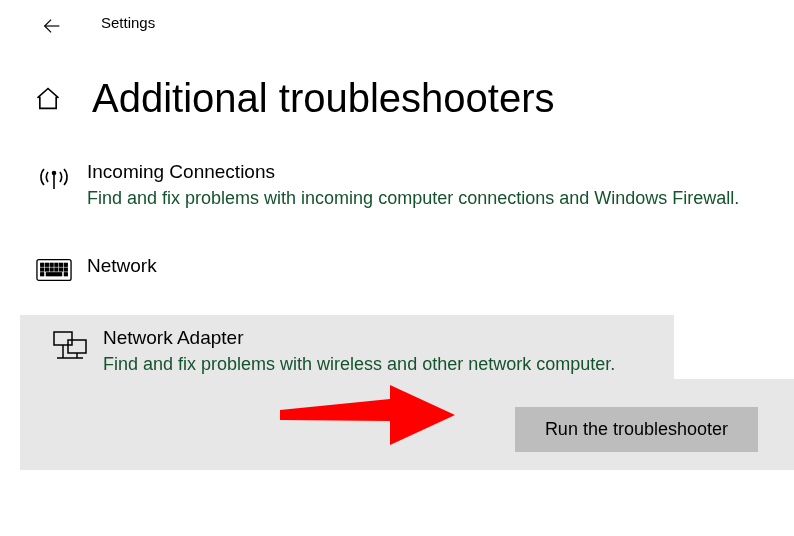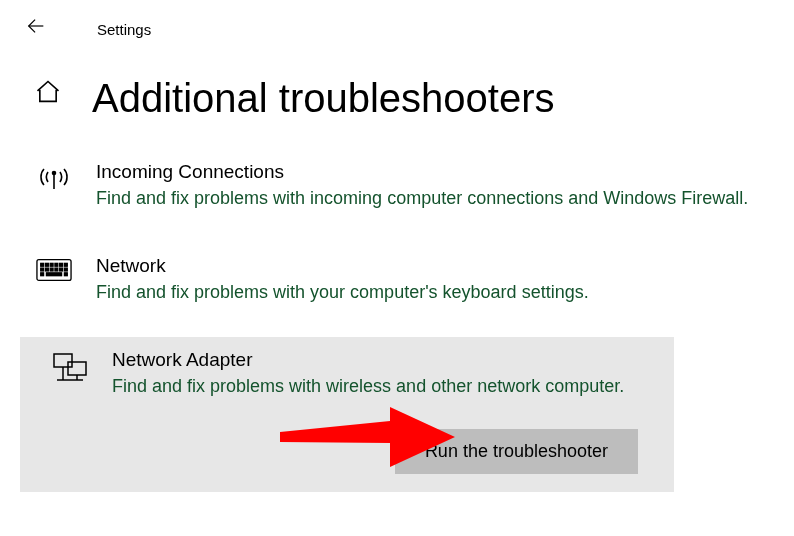--- a/index.html
+++ b/index.html
@@ -10,38 +10,40 @@
     body {
       font-family: "Segoe UI", -apple-system, sans-serif;
       background: #ffffff;
       width: 794px;
       height: 536px;
       overflow: hidden;
       color: #000000;
     }
     .top-bar {
       display: flex;
-      align-items: flex-end;
+      align-items: flex-start;
       padding: 14px 20px 14px 24px;
-      gap: 49px;
+      gap: 37px;
+      margin-left: 16px;
     }
     .back-arrow {
       width: 24px;
       height: 24px;
       display: flex;
       align-items: center;
       justify-content: center;
       cursor: pointer;
     }
     .settings-label {
       font-size: 15px;
       font-weight: 400;
     }
     .page-header {
       display: flex;
+      align-items: center;
       padding: 24px 20px 28px 32px;
       gap: 28px;
     }
     .home-icon-wrap {
       width: 32px;
       height: 32px;
       display: flex;
       align-items: center;
       justify-content: center;
       cursor: pointer;
@@ -50,21 +52,21 @@
       font-size: 40px;
       font-weight: 350;
       letter-spacing: 0px;
     }
     .items {
       padding: 0;
     }
     .item {
       display: flex;
       padding: 12px 36px 12px 36px;
-      gap: 24px;
+      gap: 15px;
       align-items: flex-start;
       justify-content: flex-end;
     }
     .item.selected {
       background: #e7e7e7;
       padding-bottom: 18px;
       margin-left: 20px;
       margin-right: 120px;
     }
     .item-icon {
@@ -87,21 +89,20 @@
       font-weight: 400;
       color: #14532d;
       line-height: 1.45;
     }
     .item + .item {
       margin-top: 20px;
     }
     .button-row {
       background: #e7e7e7;
       margin-left: 20px;
-      margin-right: 120px;
       padding: 28px 36px 18px 36px;
       display: flex;
       justify-content: flex-end;
       position: relative;
     }
     .run-button {
       background: #bdbdbd;
       border: none;
       padding: 12px 30px;
       font-size: 18px;
@@ -174,21 +175,20 @@
         <rect x="20" y="11" width="3" height="3" fill="#000"></rect>
         <rect x="25" y="11" width="3" height="3" fill="#000"></rect>
         <rect x="30" y="11" width="3" height="3" fill="#000"></rect>
         <rect x="5" y="16" width="3" height="3" fill="#000"></rect>
         <rect x="11" y="16" width="16" height="3" fill="#000"></rect>
         <rect x="30" y="16" width="3" height="3" fill="#000"></rect>
       </svg>
     </div>
     <div class="item-content">
       <div class="item-title">Network</div>
-      <div class="item-desc">Find and fix problems with your computer's keyboard settings.</div>
     </div>
   </div>
 
   <div class="item selected" style="padding-bottom: 2px; padding-left: 32px;">
     <div class="item-icon">
       <svg width="36" height="34" viewBox="0 0 36 34" fill="none" stroke="#000" stroke-width="1.5">
         <rect x="2" y="3" width="18" height="13"></rect>
         <rect x="16" y="11" width="18" height="13"></rect>
         <line x1="11" y1="16" x2="11" y2="29"></line>
         <line x1="5" y1="29" x2="31" y2="29"></line>

